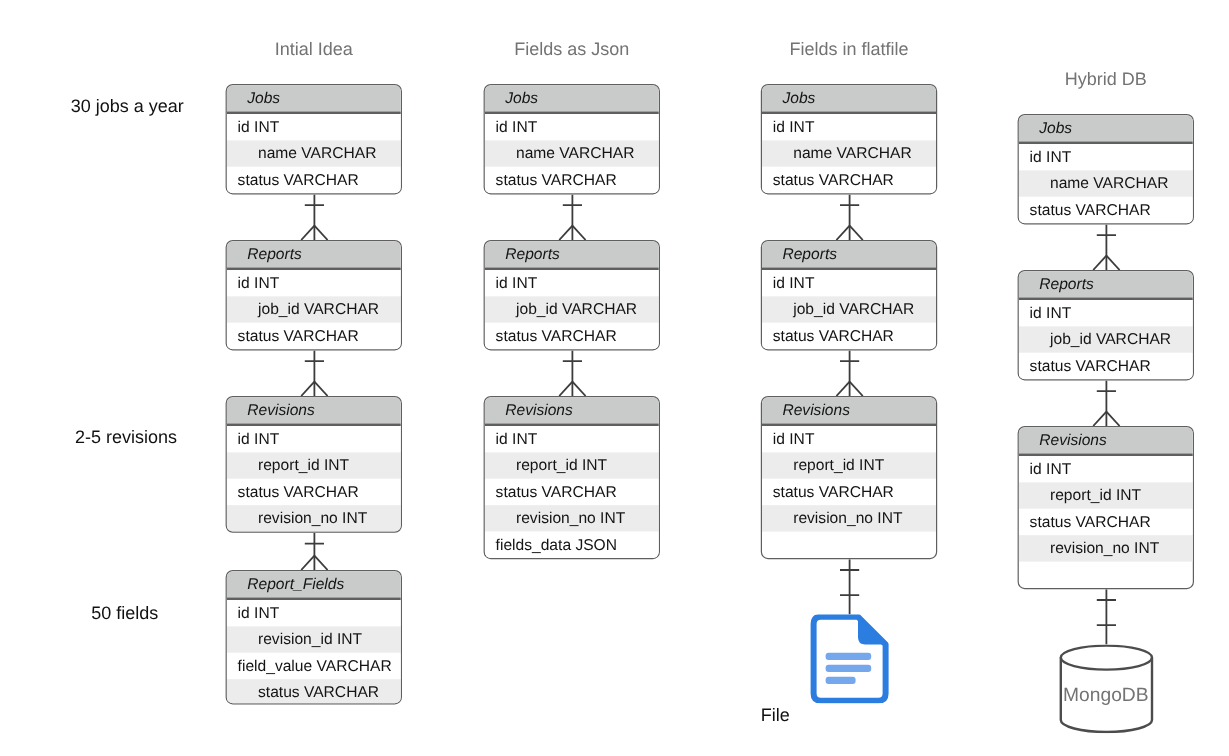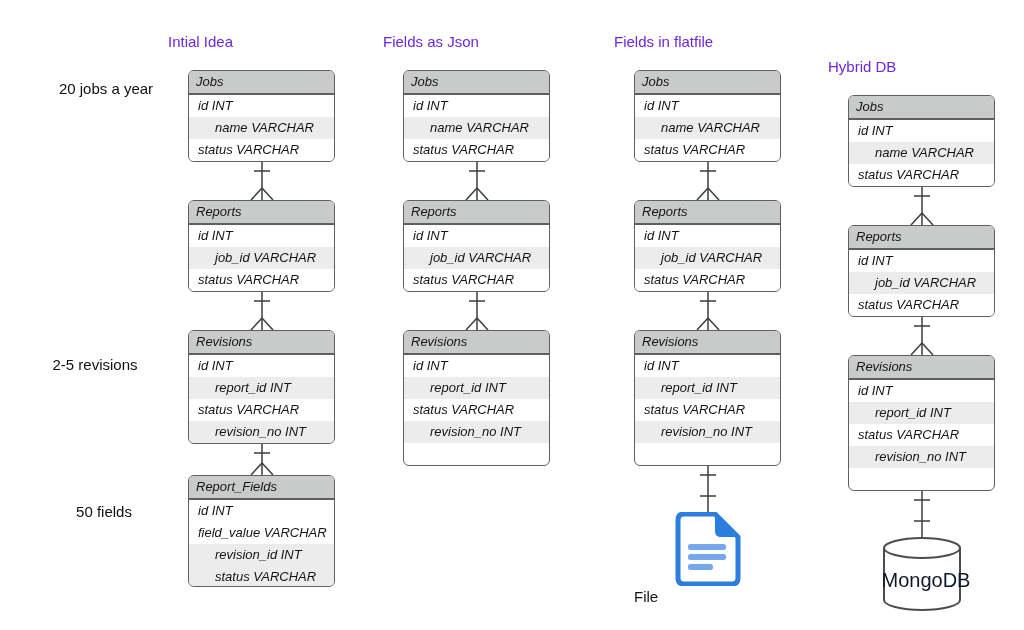--- a/index.html
+++ b/index.html
@@ -7,40 +7,40 @@
     --table-row-alt-bg:#ececec;
     --table-border:#5f5f5f;
     --connector:#3c3c3c;
     --text:#141414;
   }
   html,body{margin:0;padding:0;background:#fff;}
   body{width:1024px;height:630px;font-family:"Liberation Sans",sans-serif;color:var(--text);}
   .canvas{position:relative;width:1024px;height:630px;background:#ffffff;overflow:hidden;}
   .annotation{position:absolute;font-size:15px;color:#111;text-align:center;white-space:nowrap;}
   .column{position:absolute;top:0;height:630px;}
-  .col-title{position:absolute;top:33px;left:-20px;right:-20px;font-size:15px;color:#6d28d9;}
+  .col-title{position:absolute;top:33px;left:-20px;right:-20px;text-align:center;font-size:15px;color:#737373;}
   .db-table{position:absolute;left:0;width:100%;box-sizing:border-box;background:#fff;
             border:1px solid var(--table-border);border-radius:6px;overflow:hidden;}
   .db-header{height:24px;box-sizing:border-box;border-bottom:2px solid var(--table-border);
              background:var(--table-header-bg);line-height:22px;font-style:italic;
-             font-size:13px;padding-left:7px;color:var(--text);}
-  .db-row{height:22px;line-height:22px;font-style:italic;font-size:13px;padding-left:9px;
+             font-size:13px;padding-left:17px;color:var(--text);}
+  .db-row{height:22px;line-height:22px;font-size:13px;padding-left:9px;
           color:var(--text);background:#fff;white-space:nowrap;}
   .db-row.alt{background:var(--table-row-alt-bg);padding-left:26px;}
   .connector{position:absolute;left:50%;transform:translateX(-50%);line-height:0;}
   .terminal{position:absolute;line-height:0;}
   .terminal-label{position:absolute;left:0;right:0;font-size:15px;color:#111;line-height:18px;}
-  .db-cyl-label{position:absolute;left:0;right:0;top:34px;text-align:center;font-size:20px;color:#0f172a;line-height:18px;}
+  .db-cyl-label{position:absolute;left:0;right:0;top:34px;text-align:center;font-size:16px;color:#737373;line-height:18px;}
 </style>
 </head>
 <body>
 
 <div class="canvas">
-  <div class="annotation" style="top:80px;left:26px;width:160px">20 jobs a year</div>
-  <div class="annotation" style="top:356px;left:15px;width:160px">2-5 revisions</div>
+  <div class="annotation" style="top:80px;left:26px;width:160px">30 jobs a year</div>
+  <div class="annotation" style="top:356px;left:25px;width:160px">2-5 revisions</div>
   <div class="annotation" style="top:503px;left:24px;width:160px">50 fields</div>
   <div id="columns">
       <div class="column" style="left: 188px; width: 147px;">
         <div class="col-title">Intial Idea</div>
         <div class="db-table" style="top: 70px; height: 92px;">
           <div class="db-header">Jobs</div>
           <div class="db-row">id INT</div>
           <div class="db-row alt">name VARCHAR</div>
           <div class="db-row">status VARCHAR</div>
         </div>
@@ -53,22 +53,22 @@
         <div class="db-table" style="top: 330px; height: 114px;">
           <div class="db-header">Revisions</div>
           <div class="db-row">id INT</div>
           <div class="db-row alt">report_id INT</div>
           <div class="db-row">status VARCHAR</div>
           <div class="db-row alt">revision_no INT</div>
         </div>
         <div class="db-table" style="top: 475px; height: 112px;">
           <div class="db-header">Report_Fields</div>
           <div class="db-row">id INT</div>
+          <div class="db-row alt">revision_id INT</div>
           <div class="db-row">field_value VARCHAR</div>
-          <div class="db-row alt">revision_id INT</div>
           <div class="db-row alt">status VARCHAR</div>
         </div>
         <div class="connector" style="top: 162px; width: 40px; height: 38px;"><svg width="40" height="38" viewBox="0 0 40 38" xmlns="http://www.w3.org/2000/svg">
             <g stroke="#3c3c3c" stroke-width="1.5" fill="none">
               <line x1="20" y1="0" x2="20" y2="38"></line>
               <line x1="12" y1="9" x2="28" y2="9"></line>
               <line x1="20" y1="26" x2="9" y2="38"></line>
               <line x1="20" y1="26" x2="31" y2="38"></line>
             </g>
           </svg></div>
@@ -102,20 +102,21 @@
           <div class="db-row">id INT</div>
           <div class="db-row alt">job_id VARCHAR</div>
           <div class="db-row">status VARCHAR</div>
         </div>
         <div class="db-table" style="top: 330px; height: 136px;">
           <div class="db-header">Revisions</div>
           <div class="db-row">id INT</div>
           <div class="db-row alt">report_id INT</div>
           <div class="db-row">status VARCHAR</div>
           <div class="db-row alt">revision_no INT</div>
+          <div class="db-row">fields_data JSON</div>
         </div>
         <div class="connector" style="top: 162px; width: 40px; height: 38px;"><svg width="40" height="38" viewBox="0 0 40 38" xmlns="http://www.w3.org/2000/svg">
             <g stroke="#3c3c3c" stroke-width="1.5" fill="none">
               <line x1="20" y1="0" x2="20" y2="38"></line>
               <line x1="12" y1="9" x2="28" y2="9"></line>
               <line x1="20" y1="26" x2="9" y2="38"></line>
               <line x1="20" y1="26" x2="31" y2="38"></line>
             </g>
           </svg></div>
         <div class="connector" style="top: 292px; width: 40px; height: 38px;"><svg width="40" height="38" viewBox="0 0 40 38" xmlns="http://www.w3.org/2000/svg">

